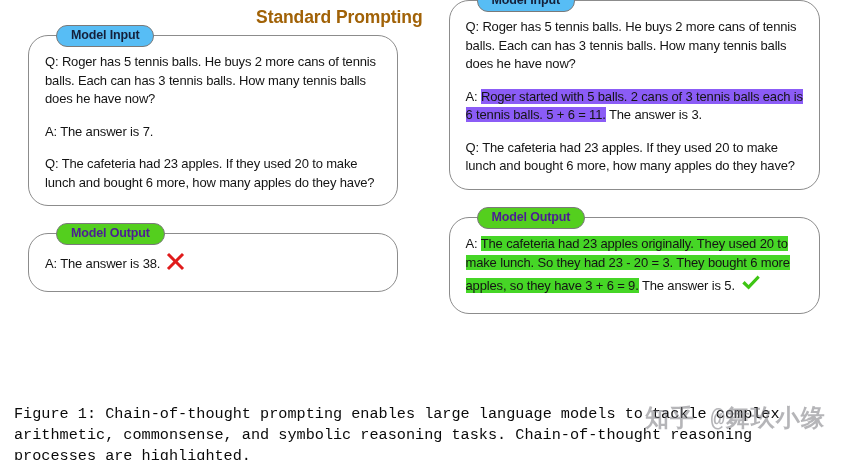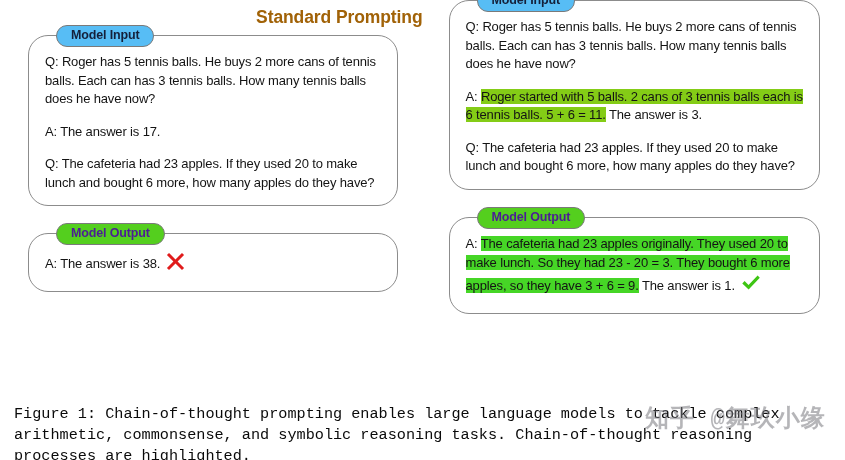--- a/index.html
+++ b/index.html
@@ -82,21 +82,21 @@
     font-size: 13px;
     line-height: 1.43;
     color: #141414;
     letter-spacing: -0.15px;
   }
 
   .para { margin: 0; }
   .para + .para { margin-top: 14px; }
 
   
-  .hl-blue  { background: #84cc16; }
+  .hl-blue  { background: #8b5cf6; }
   .hl-green { background: #46d626; }
 
   .mark {
     display: inline-block;
     vertical-align: -4px;
     margin-left: 5px;
   }
 
   .gap-between { height: 27px; }
 
@@ -136,21 +136,21 @@
   <div class="columns">
 
     <div class="column">
       <div class="col-title">Standard Prompting</div>
 
       <div class="card-wrap left">
         <div class="card">
           <div class="badge input">Model Input</div>
           <div class="card-body">
               <p class="para"><span>Q: Roger has 5 tennis balls. He buys 2 more cans of tennis balls. Each can has 3 tennis balls. How many tennis balls does he have now?</span></p>
-              <p class="para"><span>A: The answer is 17.</span></p>
+              <p class="para"><span>A: The answer is 7.</span></p>
               <p class="para"><span>Q: The cafeteria had 23 apples. If they used 20 to make lunch and bought 6 more, how many apples do they have?</span></p>
             </div>
         </div>
       </div>
 
       <div class="gap-between"></div>
 
       <div class="card-wrap left">
         <div class="card">
           <div class="badge output">Model Output</div>
@@ -175,21 +175,21 @@
             </div>
         </div>
       </div>
 
       <div class="gap-between"></div>
 
       <div class="card-wrap right">
         <div class="card">
           <div class="badge output">Model Output</div>
           <div class="card-body">
-              <p class="para"><span>A: </span><span class="hl-green">The cafeteria had 23 apples originally. They used 20 to make lunch. So they had 23 - 20 = 3. They bought 6 more apples, so they have 3 + 6 = 9.</span><span> The answer is 1.</span><span class="mark"><svg viewBox="0 0 24 24" width="22" height="22">
+              <p class="para"><span>A: </span><span class="hl-green">The cafeteria had 23 apples originally. They used 20 to make lunch. So they had 23 - 20 = 3. They bought 6 more apples, so they have 3 + 6 = 9.</span><span> The answer is 5.</span><span class="mark"><svg viewBox="0 0 24 24" width="22" height="22">
                     <path d="M2.5 12.6 L5.0 9.9 L9.3 14.1 L19.2 3.9 L21.6 6.2 L9.4 19.0 Z" fill="#3ec514"></path>
                   </svg></span></p>
             </div>
         </div>
       </div>
     </div>
 
   </div>
 
   <div class="caption">

